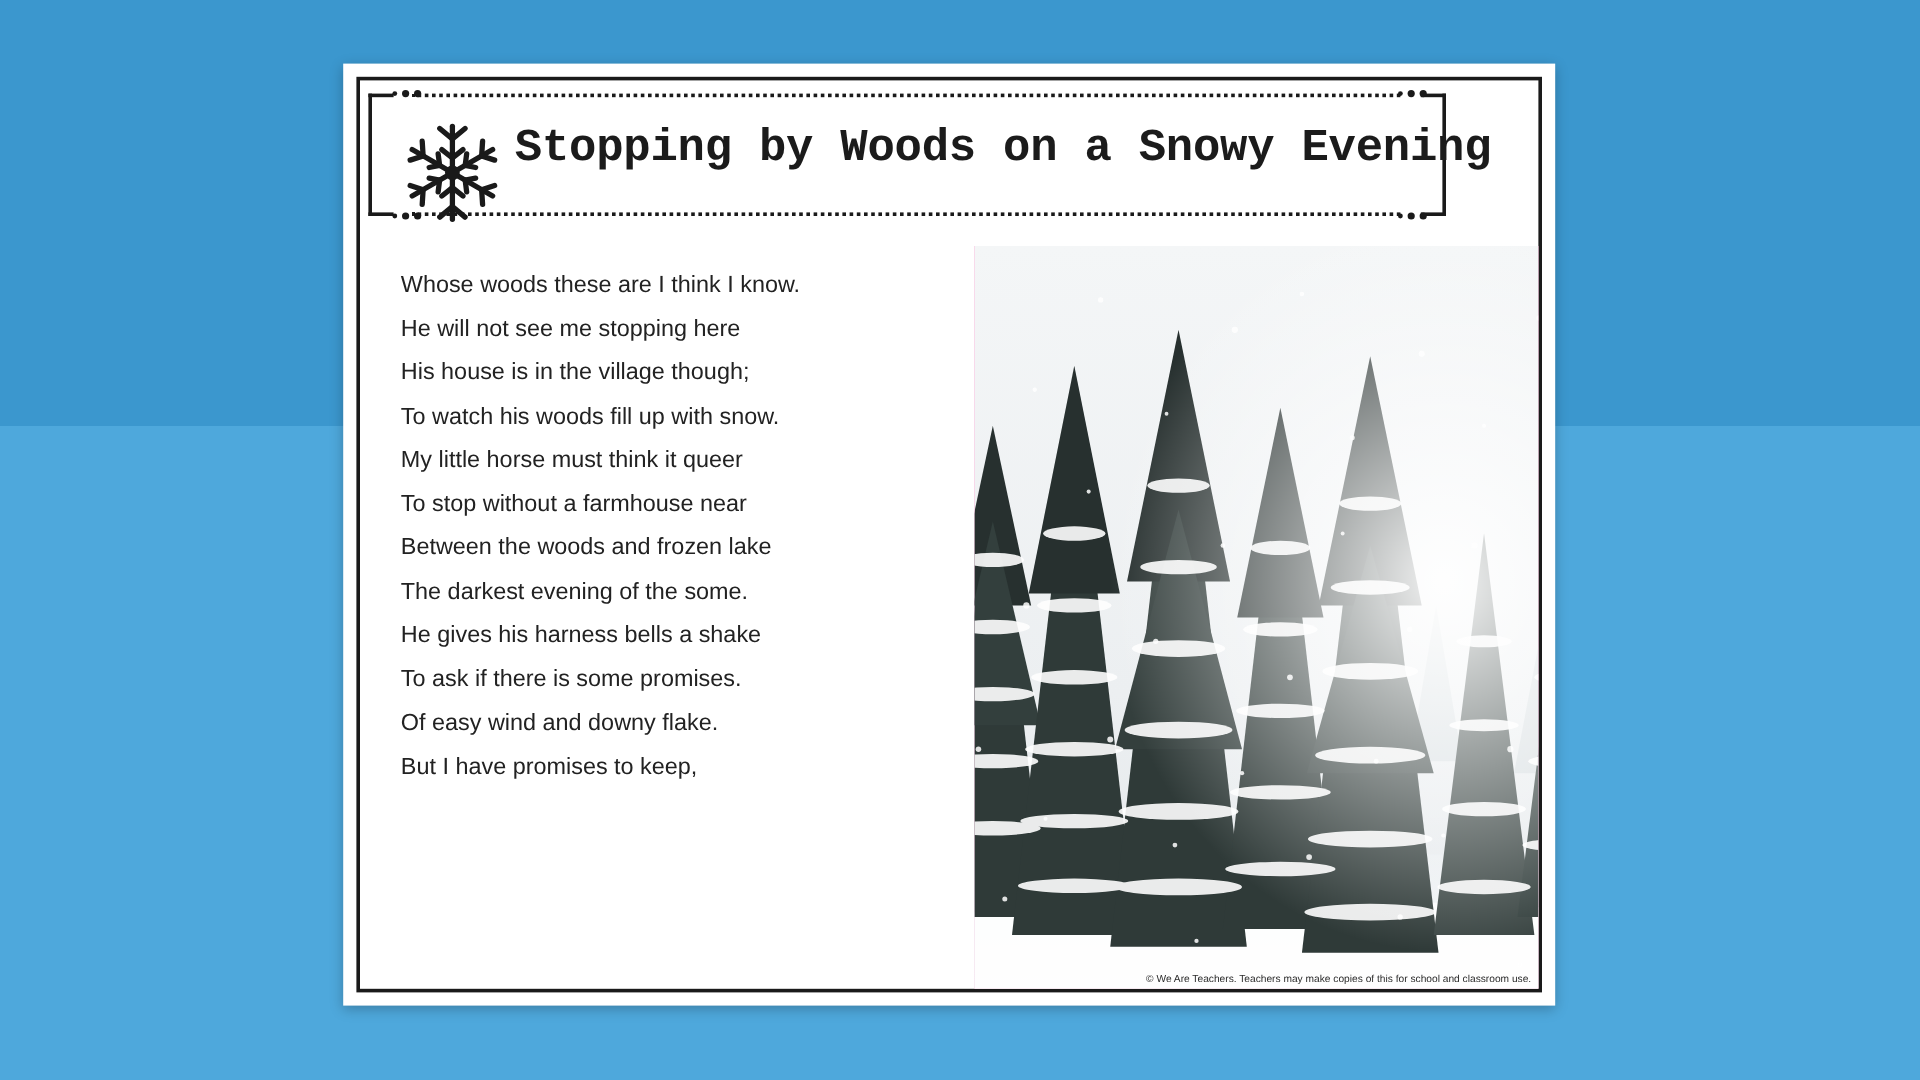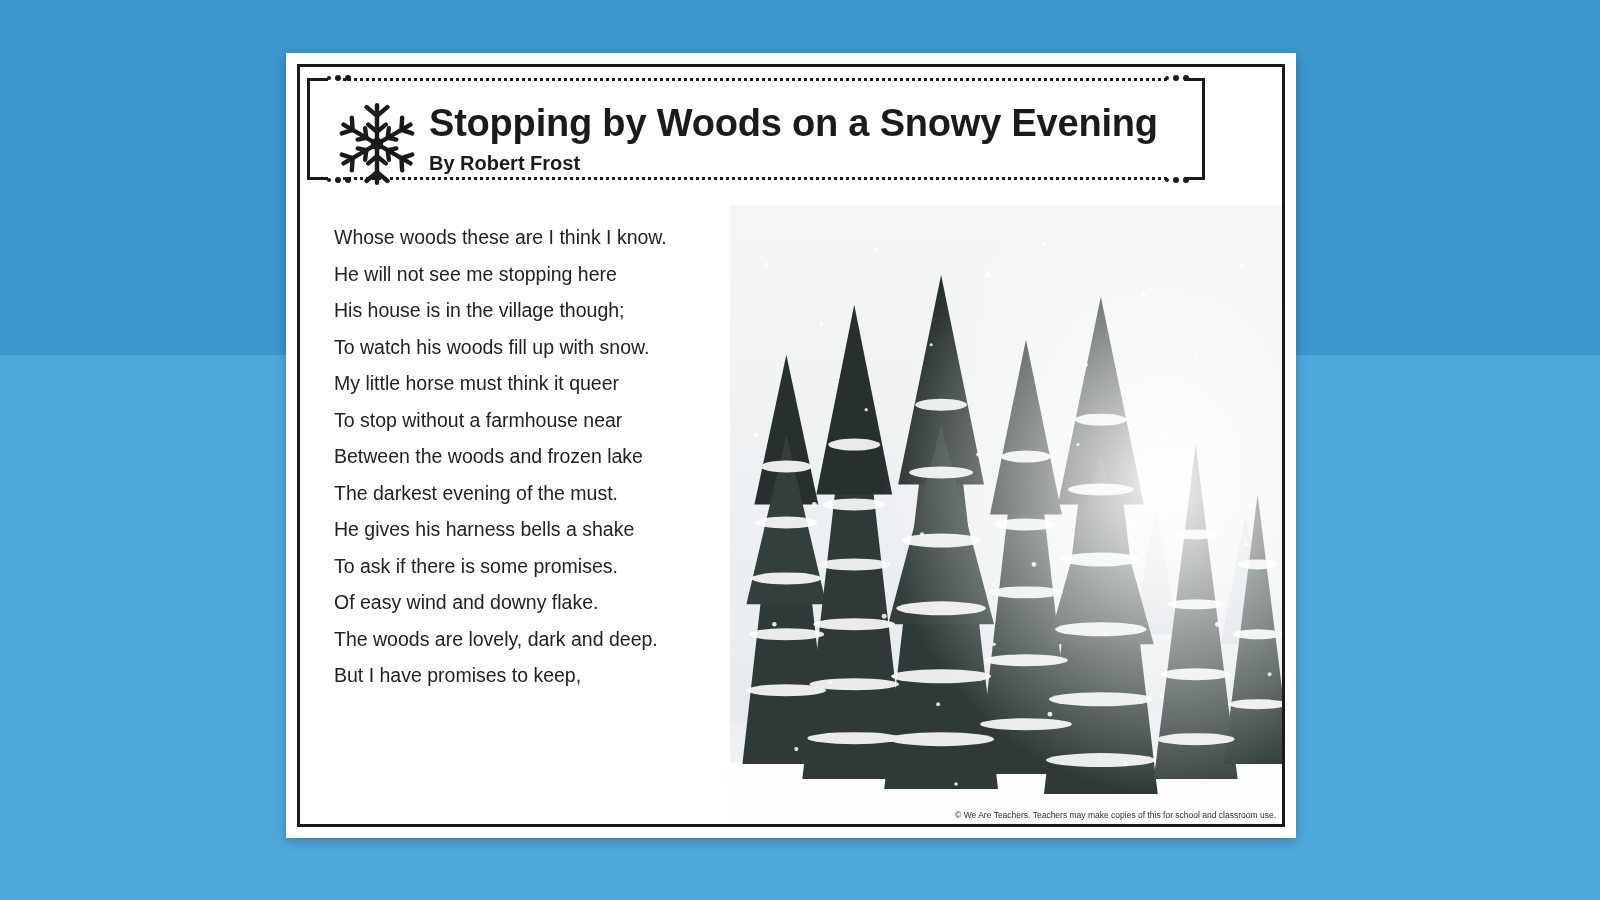--- a/index.html
+++ b/index.html
@@ -42,20 +42,21 @@
     border: 3px solid #1a1a1a;
   }
 
   
   #header {
     position: absolute;
     left: 11px;
     top: 7px;
     width: 950px;
     height: 138px;
+    font-family: Liberation Mono, monospace;
   }
   .hdr-rule {
     position: absolute;
     left: 46px;
     right: 80px;
     height: 0;
     border-top: 3px dotted #1a1a1a;
   }
   .hdr-rule.top { top: 18px; }
   .hdr-rule.bottom { bottom: 18px; }
@@ -119,21 +120,21 @@
   
   #body-area {
     position: absolute;
     left: 14px;
     top: 152px;
     right: 14px;
     bottom: 14px;
     display: flex;
   }
   #poem-column {
-    width: 430px;
+    width: 512px;
     padding: 14px 0 0 34px;
     box-sizing: border-box;
   }
   .poem-line {
     font-size: 19.5px;
     color: #222222;
     line-height: 36.5px;
     white-space: nowrap;
   }
 
@@ -223,38 +224,36 @@
         <line x1="77.7" y1="66" x2="78.6" y2="80"></line>
           <line x1="77.7" y1="66" x2="90" y2="62"></line>
         <line x1="62.1" y1="57" x2="63.5" y2="68"></line>
           <line x1="62.1" y1="57" x2="72" y2="55"></line>
       </g>
       <circle cx="50" cy="50" r="7" fill="#1a1a1a"></circle>
     </svg>
 
     <div id="title-block">
       <div id="poem-title">Stopping by Woods on a Snowy Evening</div>
-      <div id="poem-author">By Robert Frost</div>
     </div>
   </div>
 
   <div id="body-area">
     <div id="poem-column">
       <div class="poem-line">Whose woods these are I think I know.</div>
       <div class="poem-line">He will not see me stopping here</div>
       <div class="poem-line">His house is in the village though;</div>
       <div class="poem-line">To watch his woods fill up with snow.</div>
       <div class="poem-line">My little horse must think it queer</div>
       <div class="poem-line">To stop without a farmhouse near</div>
       <div class="poem-line">Between the woods and frozen lake</div>
-      <div class="poem-line">The darkest evening of the must.</div>
+      <div class="poem-line">The darkest evening of the some.</div>
       <div class="poem-line">He gives his harness bells a shake</div>
       <div class="poem-line">To ask if there is some promises.</div>
       <div class="poem-line">Of easy wind and downy flake.</div>
-      <div class="poem-line">The woods are lovely, dark and deep.</div>
       <div class="poem-line">But I have promises to keep,</div>
     </div>
 
     <div id="image-column">
       <svg viewBox="0 0 560 620" preserveAspectRatio="xMidYMid slice" style="width:100%;height:100%;display:block;">
         <defs>
           <linearGradient id="skyGrad" x1="0" y1="0" x2="0" y2="1">
             <stop offset="0%" stop-color="#f4f6f7"></stop>
             <stop offset="60%" stop-color="#eceff1"></stop>
             <stop offset="100%" stop-color="#e3e7ea"></stop>

